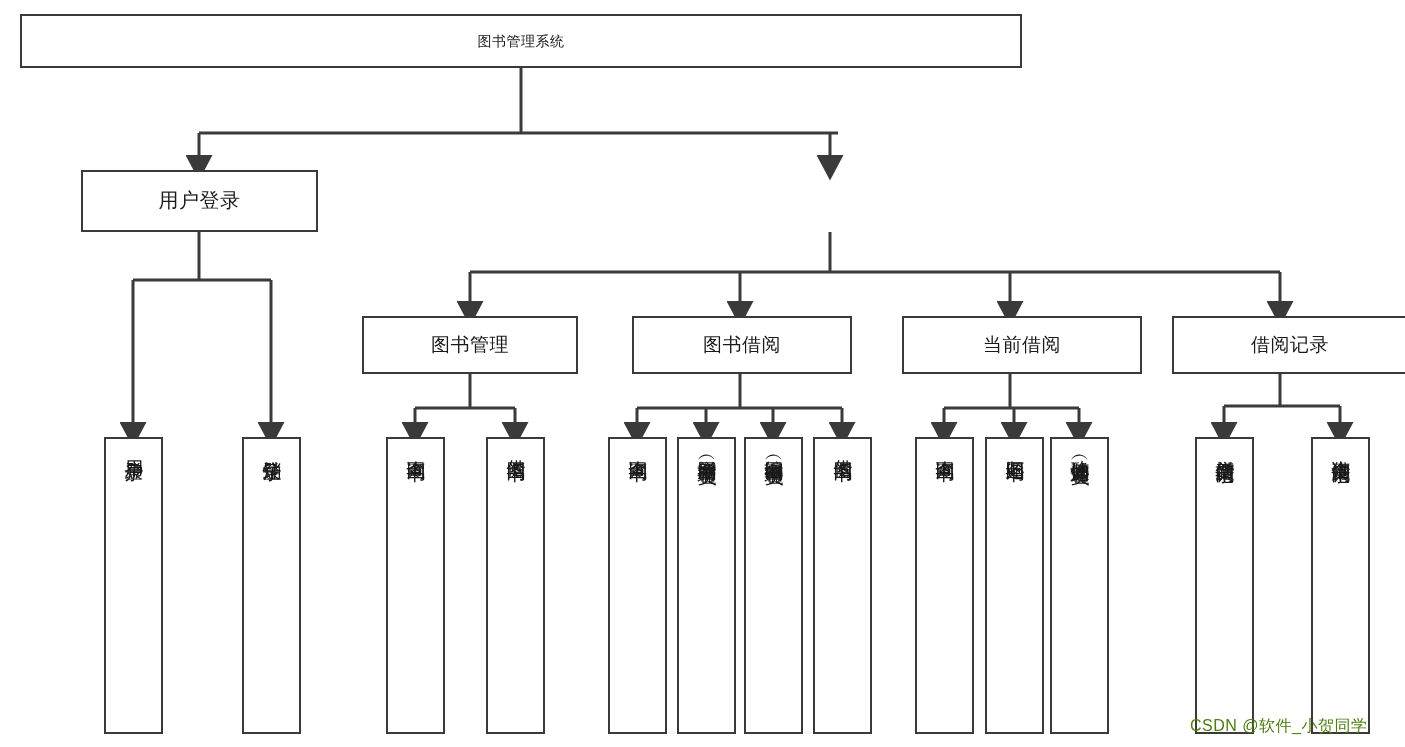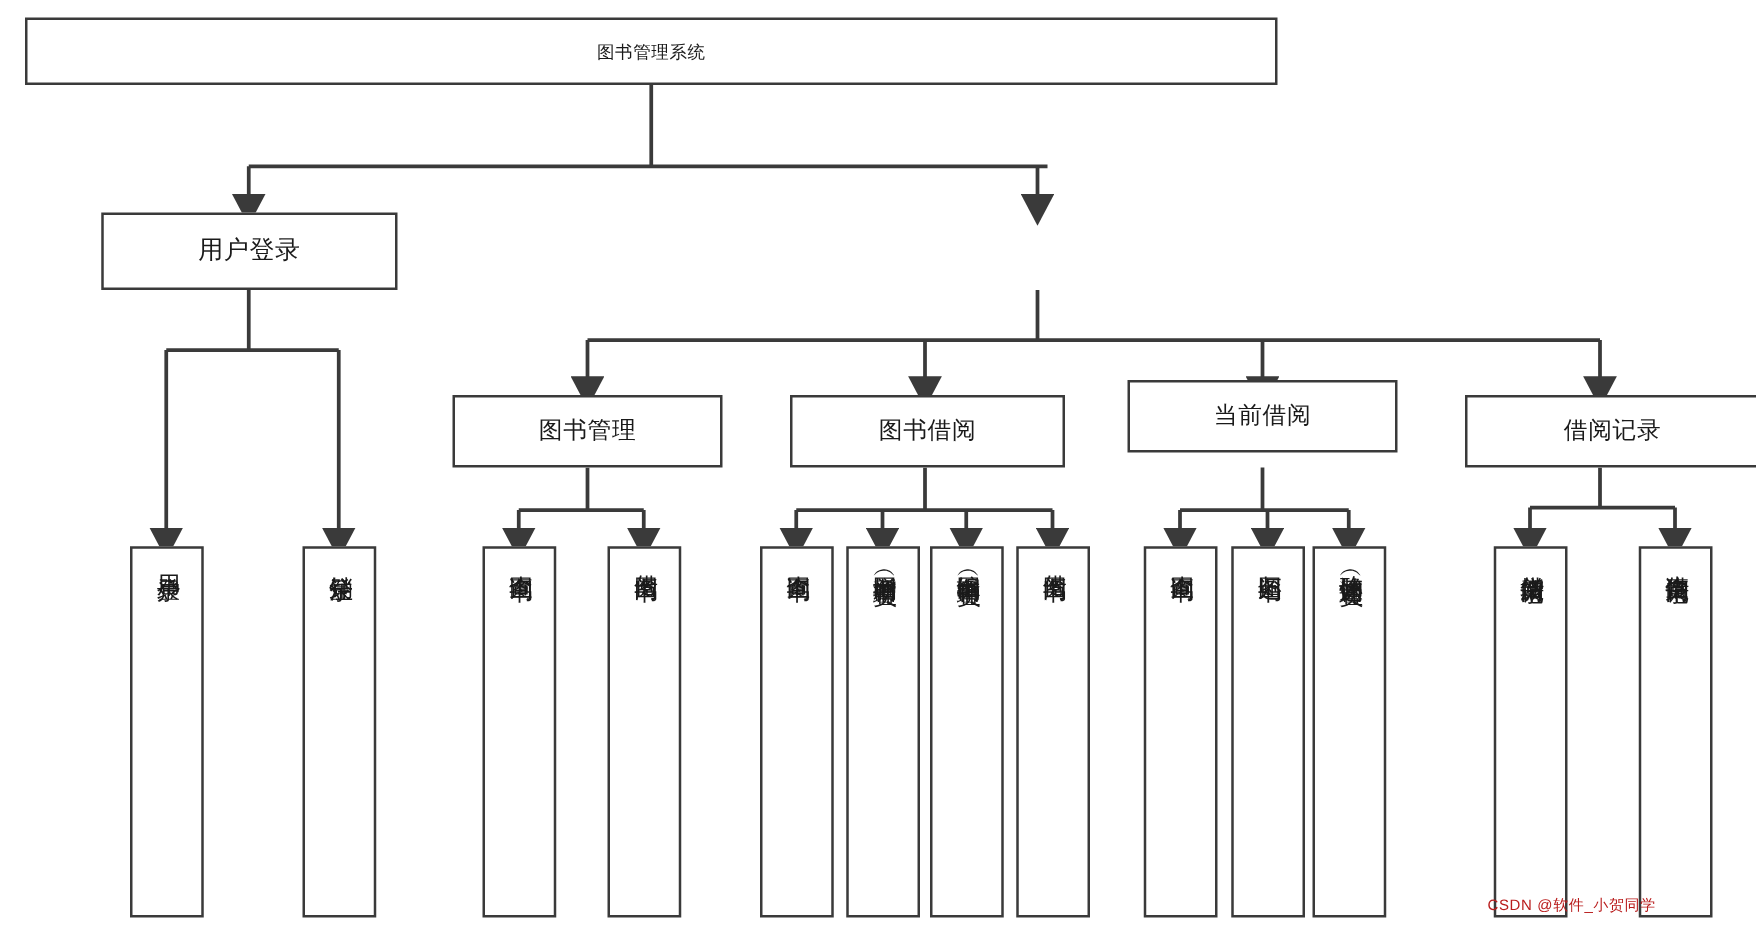--- a/index.html
+++ b/index.html
@@ -52,22 +52,22 @@
   .node.leaf .label {
     writing-mode: vertical-rl;
     text-orientation: upright;
     font-size: 19px;
     line-height: 1.1;
     letter-spacing: 1px;
     white-space: nowrap;
   }
   .watermark {
     position: absolute;
-    font-size: 12px;
-    color: #b91c1c;
+    font-size: 16px;
+    color: #4d7c0f;
     white-space: nowrap;
     letter-spacing: 0.5px;
   }
 </style>
 </head>
 <body>
 
 <div id="canvas">
 
   <svg class="connectors" viewBox="0 0 1405 747" xmlns="http://www.w3.org/2000/svg">
@@ -127,21 +127,21 @@
   <div class="node level1" style="left:81px; top:170px; width:237px; height:62px;">
     <span class="label">用户登录</span>
   </div>
 
   <div class="node level2" style="left:362px; top:316px; width:216px; height:58px;">
     <span class="label">图书管理</span>
   </div>
   <div class="node level2" style="left:632px; top:316px; width:220px; height:58px;">
     <span class="label">图书借阅</span>
   </div>
-  <div class="node level2" style="left:902px; top:304px; width:216px; height:58px;">
+  <div class="node level2" style="left:902px; top:316px; width:240px; height:58px;">
     <span class="label">当前借阅</span>
   </div>
   <div class="node level2" style="left:1172px; top:316px; width:236px; height:58px;">
     <span class="label">借阅记录</span>
   </div>
 
   <div class="node leaf" style="left:104px; top:437px; width:59px; height:297px;">
     <span class="label">用户登录</span>
   </div>
   <div class="node leaf" style="left:242px; top:437px; width:59px; height:297px;">

